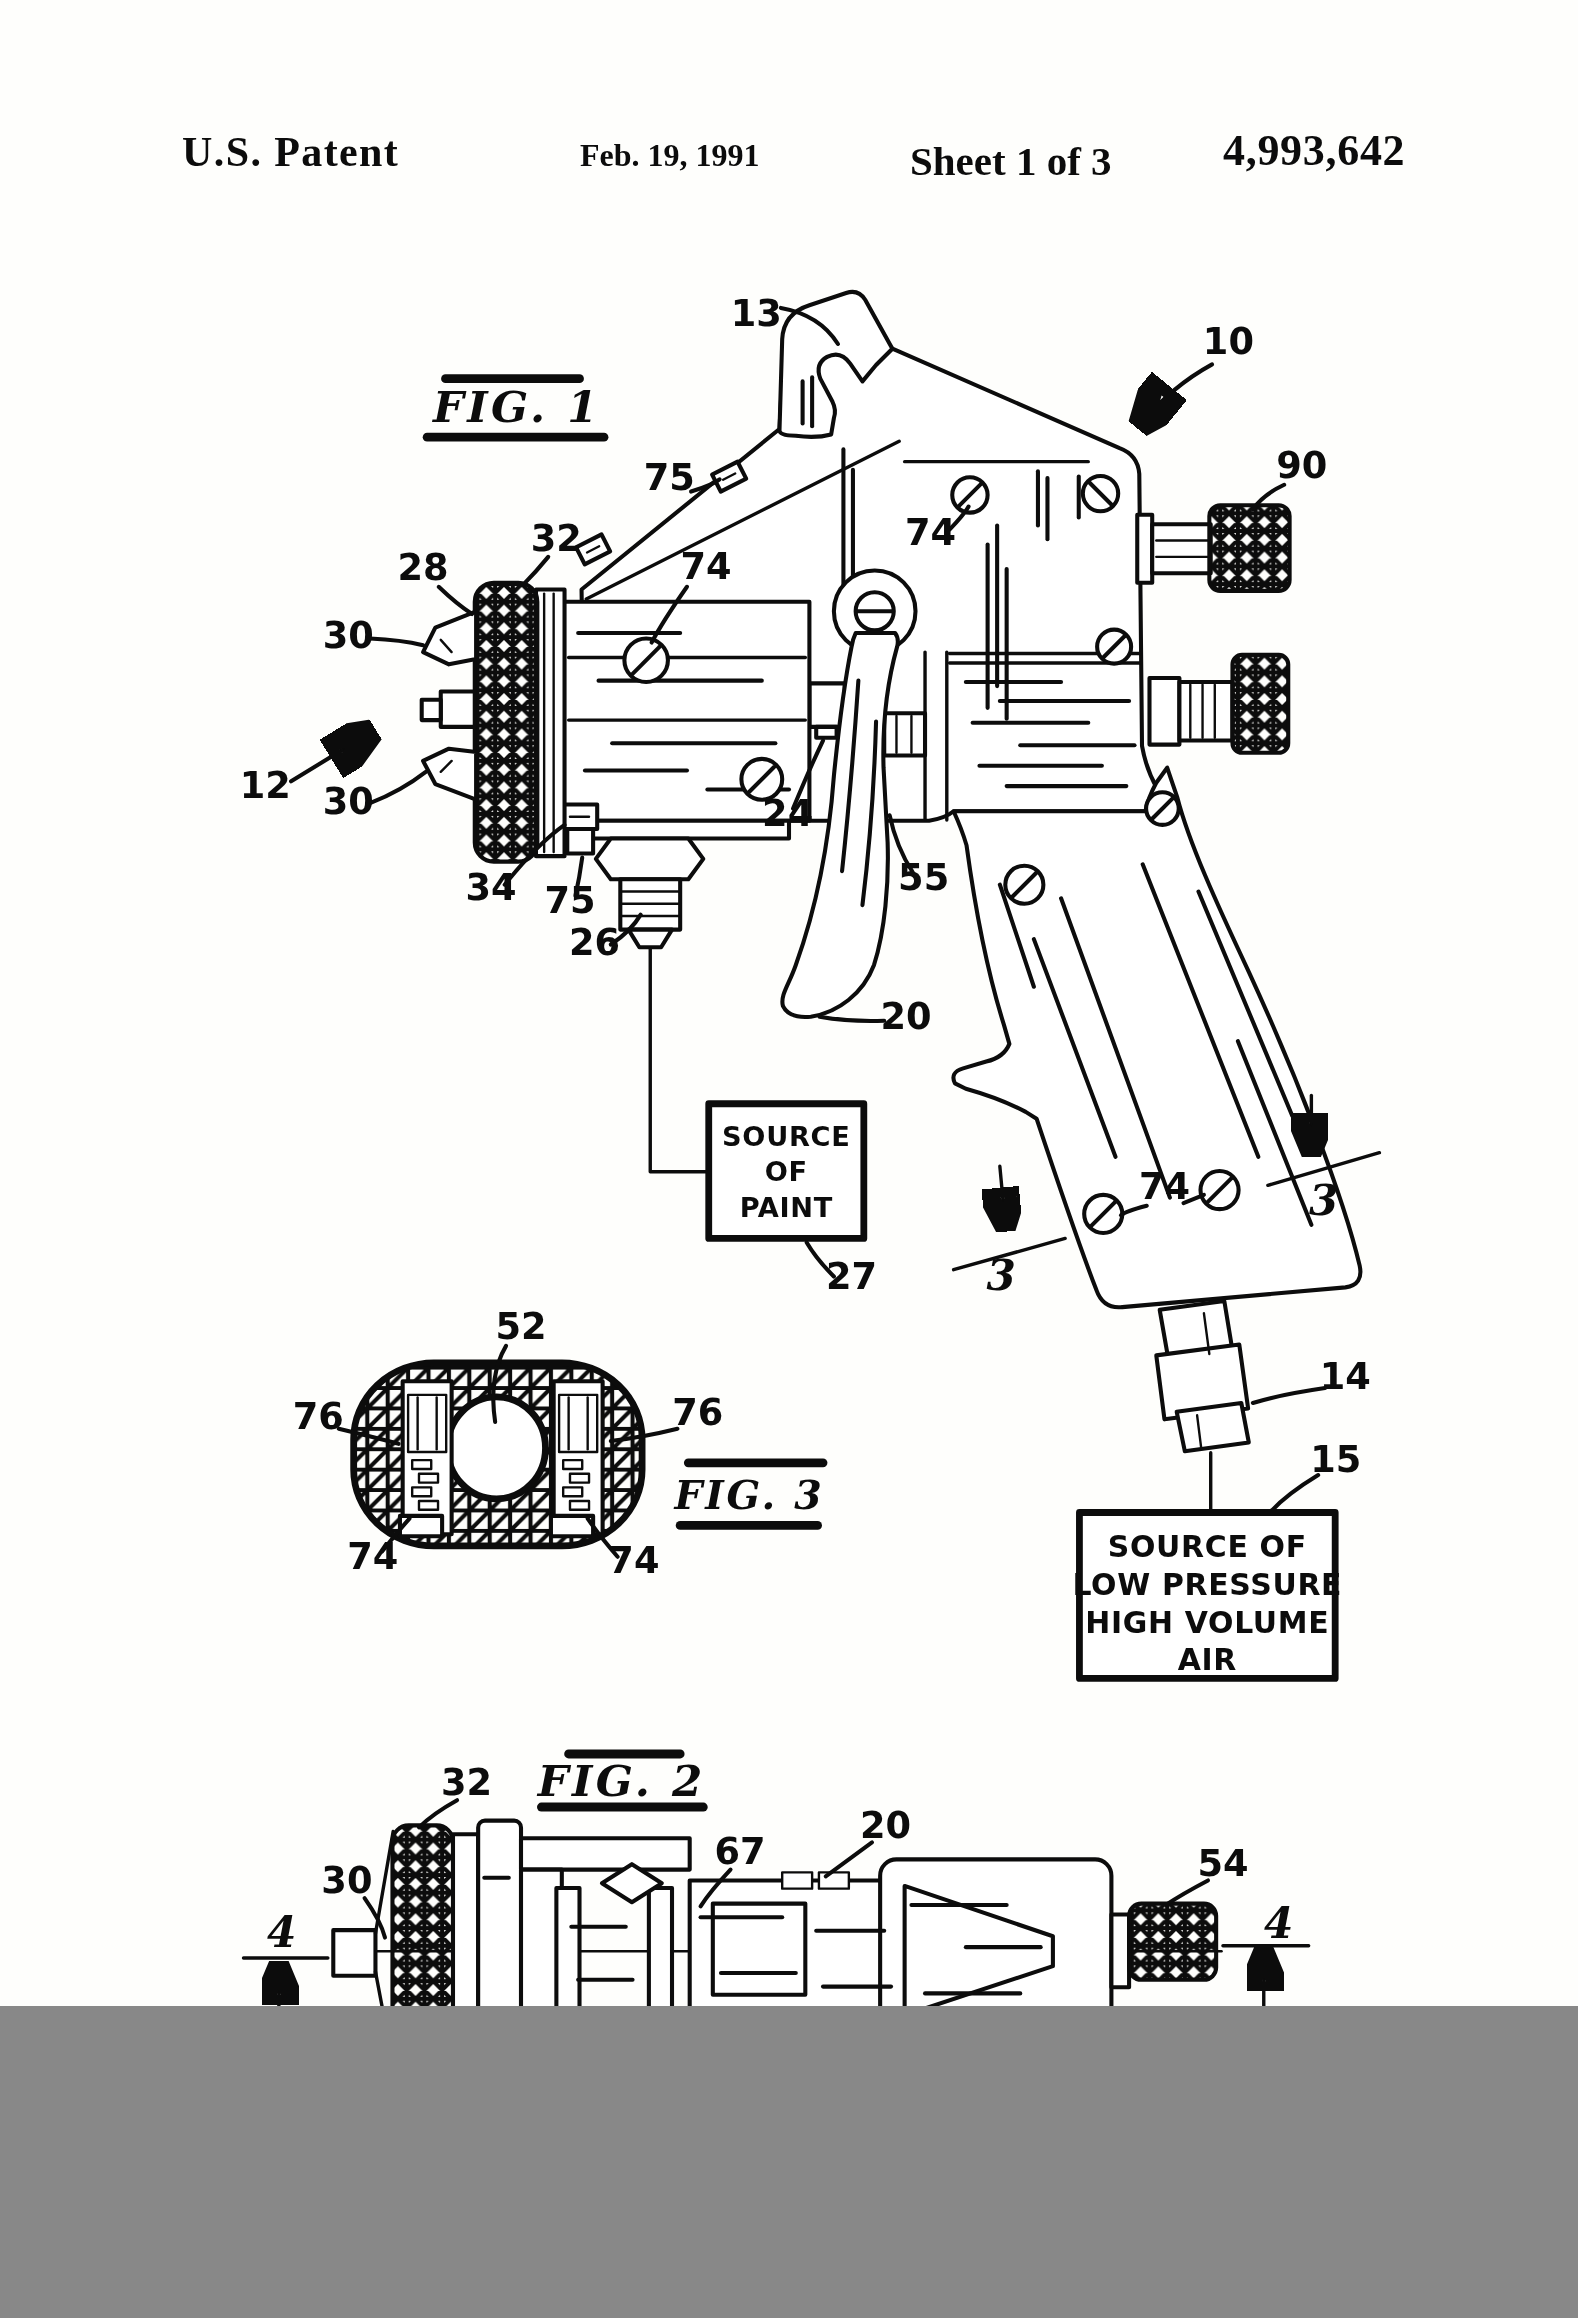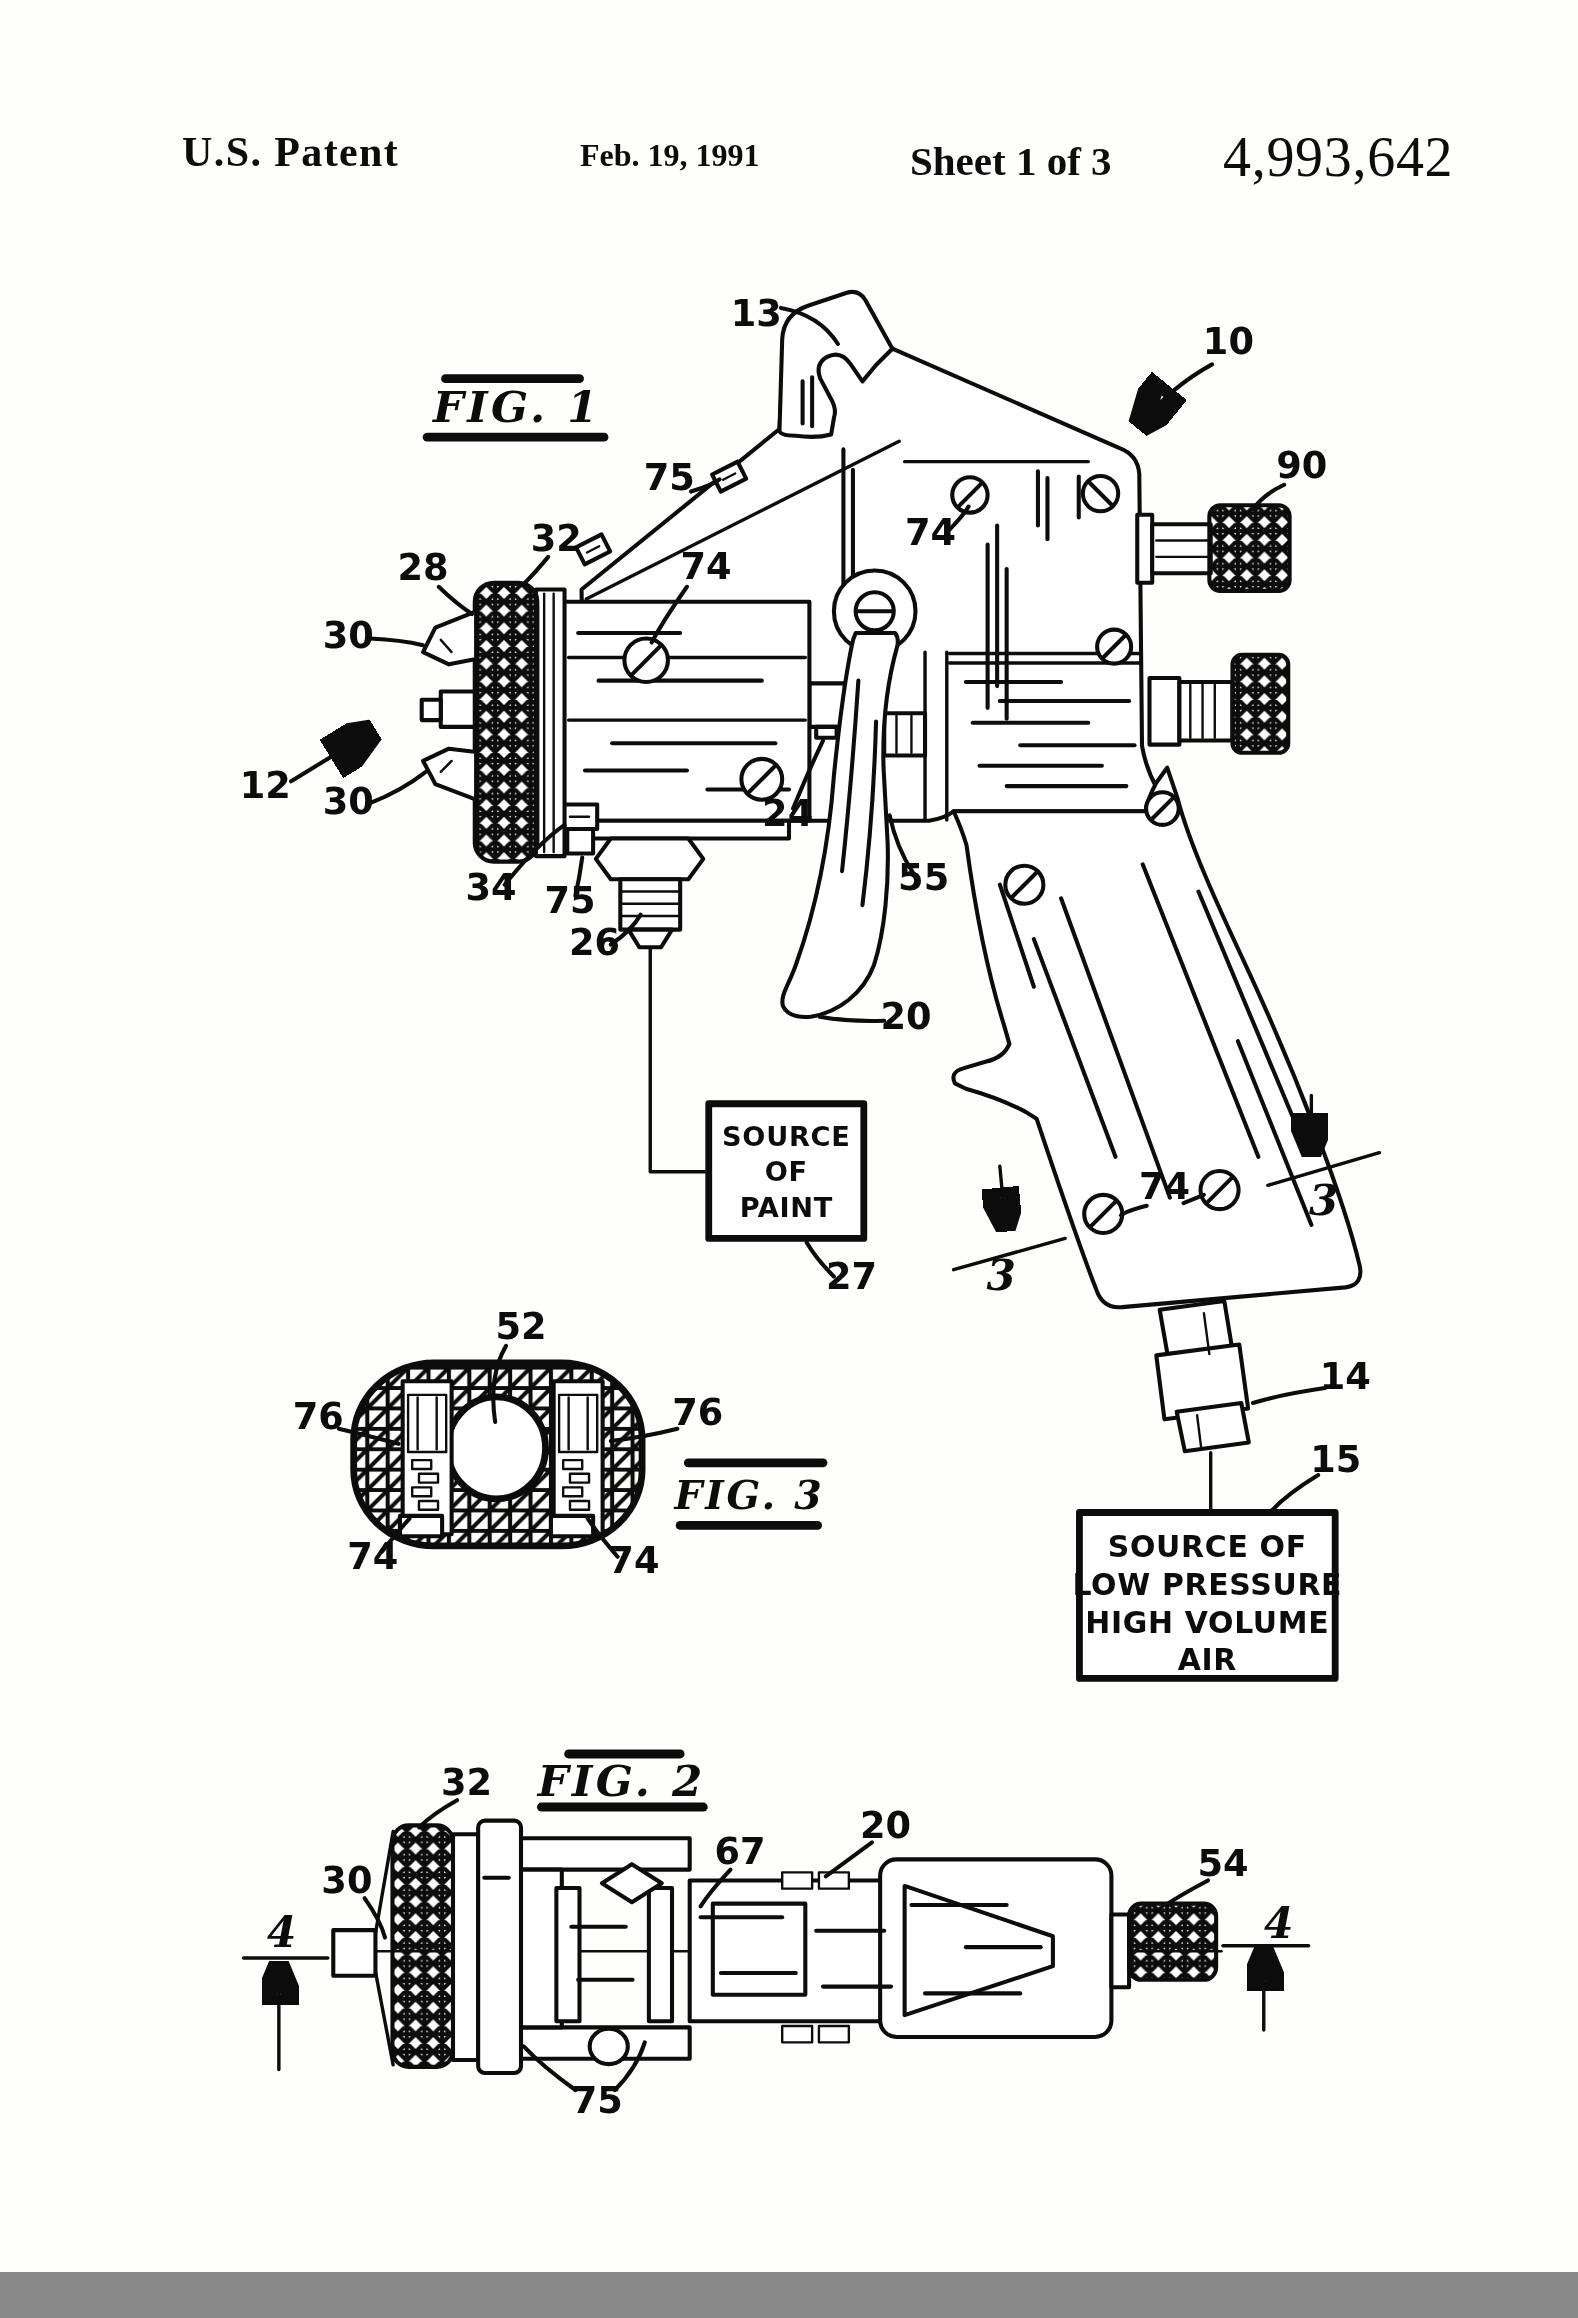--- a/index.html
+++ b/index.html
@@ -1,22 +1,22 @@
 <!DOCTYPE html>
 <html style="font-size:11px"><head>
 <meta charset="utf-8">
 <style>
   html,body{margin:0;padding:0;background:#888;}
-  .page{position:relative;width:1578px;height:2272px;background:#fefefc;overflow:hidden;
+  .page{position:relative;width:1578px;height:2006px;background:#fefefc;overflow:hidden;
         font-family:"Liberation Serif", serif;color:#0c0c0c;}
   .hdr{position:absolute;white-space:nowrap;}
   .hdr-title{left:182px;top:128px;font-size:42px;font-weight:700;letter-spacing:1.4px;}
   .hdr-date{left:580px;top:137px;font-size:32px;font-weight:700;}
   .hdr-sheet{left:910px;top:137px;font-size:41px;font-weight:700;}
-  .hdr-num{left:1223px;top:125px;font-size:56px;font-weight:400;letter-spacing:0.7px;}
+  .hdr-num{left:1223px;top:125px;font-size:44px;font-weight:700;letter-spacing:0.7px;}
   svg.art{position:absolute;left:0;top:0;}
   .art path,.art line,.art rect,.art ellipse,.art circle,.art polygon,.art polyline{
      stroke:#0c0c0c;fill:none;stroke-width:6;stroke-linecap:round;stroke-linejoin:round;}
   .art .w{fill:#fff;}
   .art .k{fill:url(#knurl);}
   .art .h{fill:url(#hatch);}
   .art .thin{stroke-width:3.5;}
   .art .med{stroke-width:5;}
   .art .thick{stroke-width:10;}
   .art .bar{stroke-width:13;}

